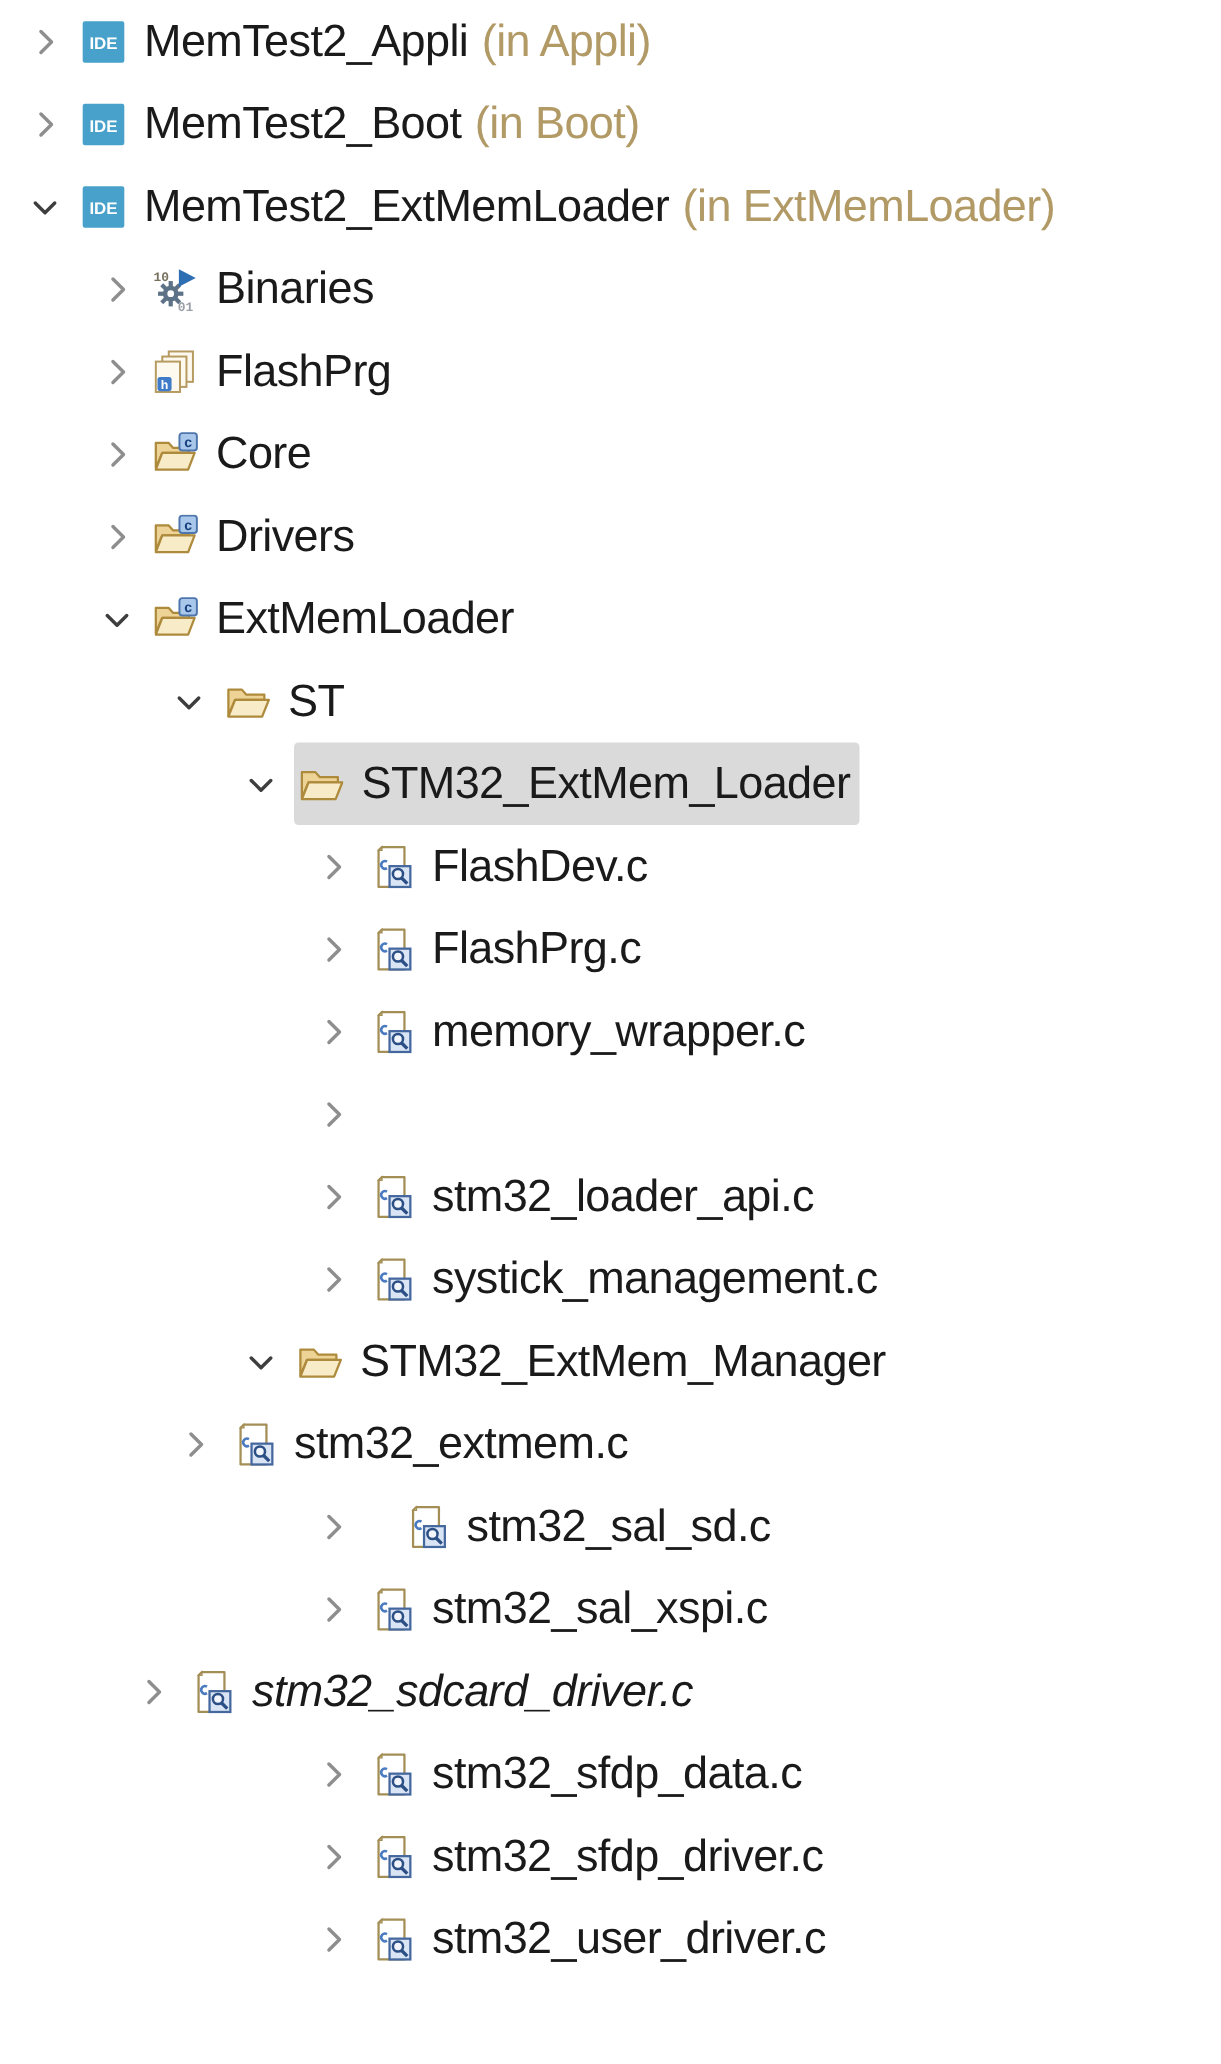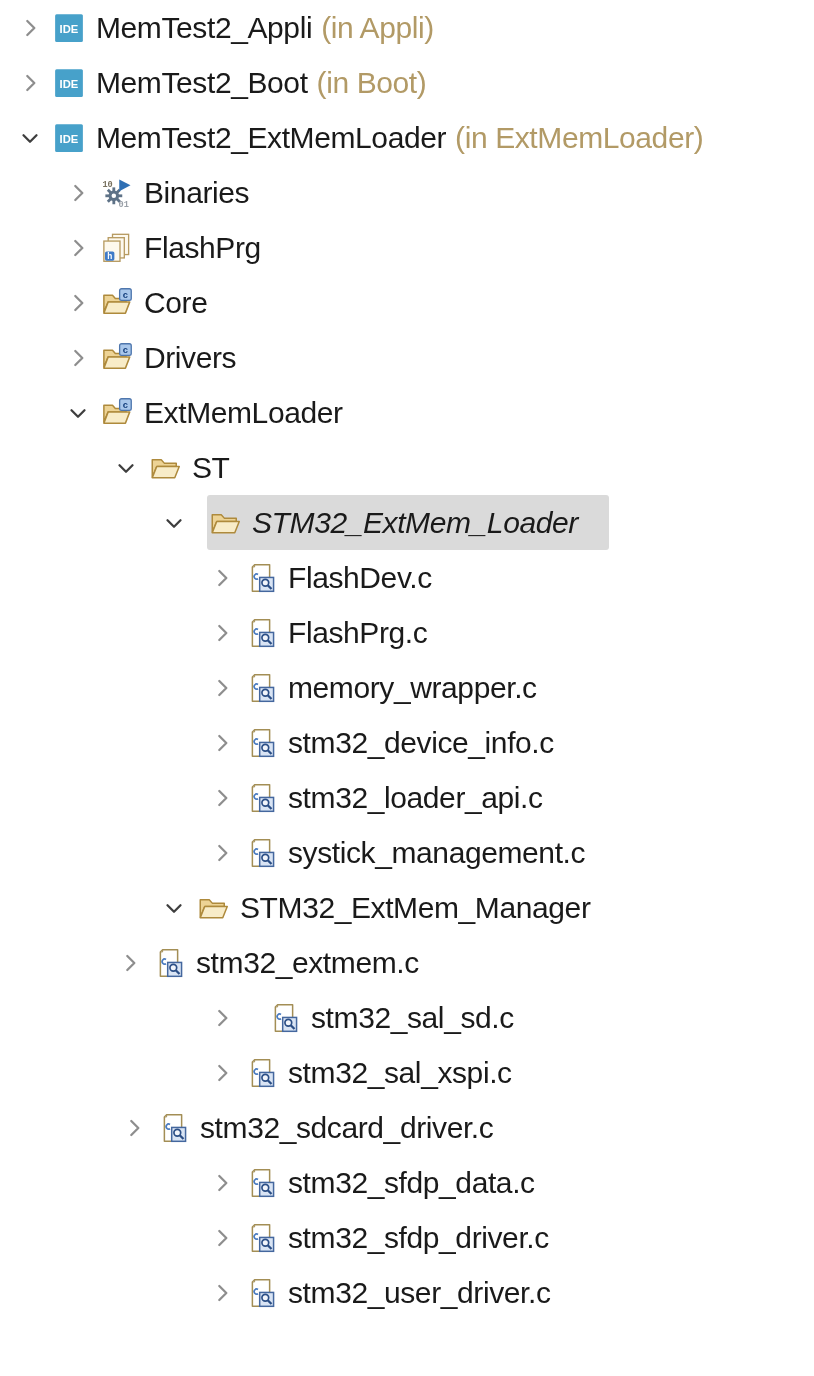--- a/index.html
+++ b/index.html
@@ -34,24 +34,23 @@
   }
   .rowc {
     display: flex;
     align-items: center;
     height: 100%;
     margin-left: 6px;
   }
   .row.selected .rowc {
     background: var(--sel-bg, #DADADA);
     border-radius: 3px;
-    margin-left: 15px;
+    margin-left: 4px;
     padding-left: 3px;
-    padding-right: 31px;
-    font-style: italic;
+    padding-right: 6px;
   }
   .icon {
     width: 30px;
     height: 30px;
     flex: none;
     margin-right: 12px;
     display: flex;
     align-items: flex-start;
     justify-content: center;
   }
@@ -313,33 +312,20 @@
         </span>
         <span class="label">memory_wrapper.c</span>
       </span>
     </div>
     <div class="row" style="padding-left: 204px;">
       <span class="chev">
         <svg width="26" height="26" viewBox="0 0 24 24">
           <path d="M9.5 5.5 L16 12 L9.5 18.5" fill="none" stroke="#8E8E8E" stroke-width="2.1" stroke-linecap="round" stroke-linejoin="round"></path>
         </svg>
       </span>
-      <span class="rowc">
-        <span class="icon">
-          <svg width="30" height="30" viewBox="0 0 16 16">
-            <path d="M4.6 0.9 H12.6 V15.1 H3.4 V2.1 Z" fill="#FFFFFF" stroke="#A38E55" stroke-width="0.8" stroke-linejoin="round"></path>
-            <path d="M3.4 2.1 L4.6 0.9 V2.1 Z" fill="#E6DCC0" stroke="#A38E55" stroke-width="0.5"></path>
-            <path d="M6.4 6.1 a1.35 1.35 0 1 0 0 2.3" fill="none" stroke="#4A7BC0" stroke-width="0.9"></path>
-            <rect x="7.3" y="7.7" width="7.4" height="7.4" fill="#D9E4F4" stroke="#44679E" stroke-width="0.8"></rect>
-            <circle cx="10.3" cy="10.5" r="1.8" fill="#F2F5FB" stroke="#2C4F86" stroke-width="0.9"></circle>
-            <line x1="11.6" y1="11.9" x2="13.6" y2="13.9" stroke="#2C4F86" stroke-width="1.2"></line>
-          </svg>
-        </span>
-        <span class="label">stm32_device_info.c</span>
-      </span>
     </div>
     <div class="row" style="padding-left: 204px;">
       <span class="chev">
         <svg width="26" height="26" viewBox="0 0 24 24">
           <path d="M9.5 5.5 L16 12 L9.5 18.5" fill="none" stroke="#8E8E8E" stroke-width="2.1" stroke-linecap="round" stroke-linejoin="round"></path>
         </svg>
       </span>
       <span class="rowc">
         <span class="icon">
           <svg width="30" height="30" viewBox="0 0 16 16">
@@ -443,21 +429,21 @@
             <path d="M3.4 2.1 L4.6 0.9 V2.1 Z" fill="#E6DCC0" stroke="#A38E55" stroke-width="0.5"></path>
             <path d="M6.4 6.1 a1.35 1.35 0 1 0 0 2.3" fill="none" stroke="#4A7BC0" stroke-width="0.9"></path>
             <rect x="7.3" y="7.7" width="7.4" height="7.4" fill="#D9E4F4" stroke="#44679E" stroke-width="0.8"></rect>
             <circle cx="10.3" cy="10.5" r="1.8" fill="#F2F5FB" stroke="#2C4F86" stroke-width="0.9"></circle>
             <line x1="11.6" y1="11.9" x2="13.6" y2="13.9" stroke="#2C4F86" stroke-width="1.2"></line>
           </svg>
         </span>
         <span class="label">stm32_sal_xspi.c</span>
       </span>
     </div>
-    <div class="row" style="padding-left: 116px;">
+    <div class="row" style="padding-left: 84px; font-style: italic;">
       <span class="chev">
         <svg width="26" height="26" viewBox="0 0 24 24">
           <path d="M9.5 5.5 L16 12 L9.5 18.5" fill="none" stroke="#8E8E8E" stroke-width="2.1" stroke-linecap="round" stroke-linejoin="round"></path>
         </svg>
       </span>
       <span class="rowc">
         <span class="icon">
           <svg width="30" height="30" viewBox="0 0 16 16">
             <path d="M4.6 0.9 H12.6 V15.1 H3.4 V2.1 Z" fill="#FFFFFF" stroke="#A38E55" stroke-width="0.8" stroke-linejoin="round"></path>
             <path d="M3.4 2.1 L4.6 0.9 V2.1 Z" fill="#E6DCC0" stroke="#A38E55" stroke-width="0.5"></path>

